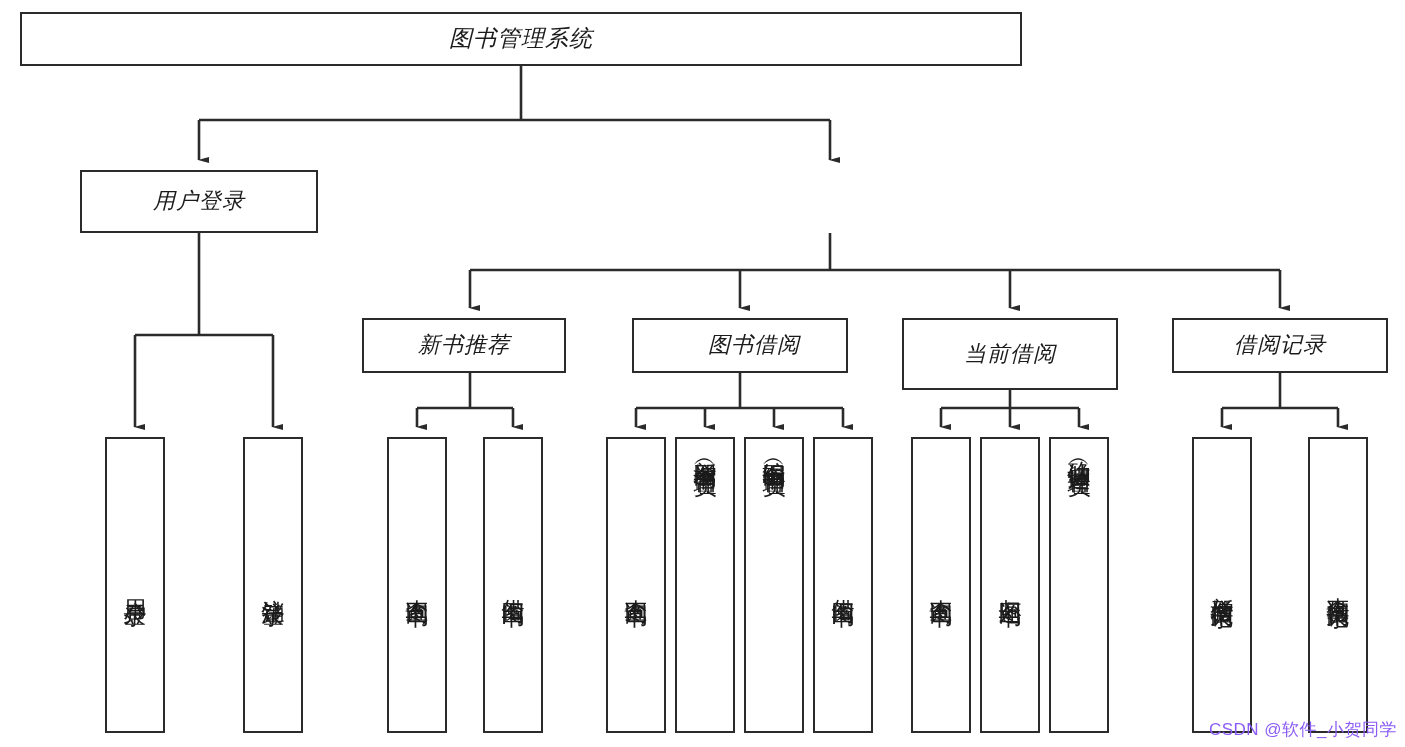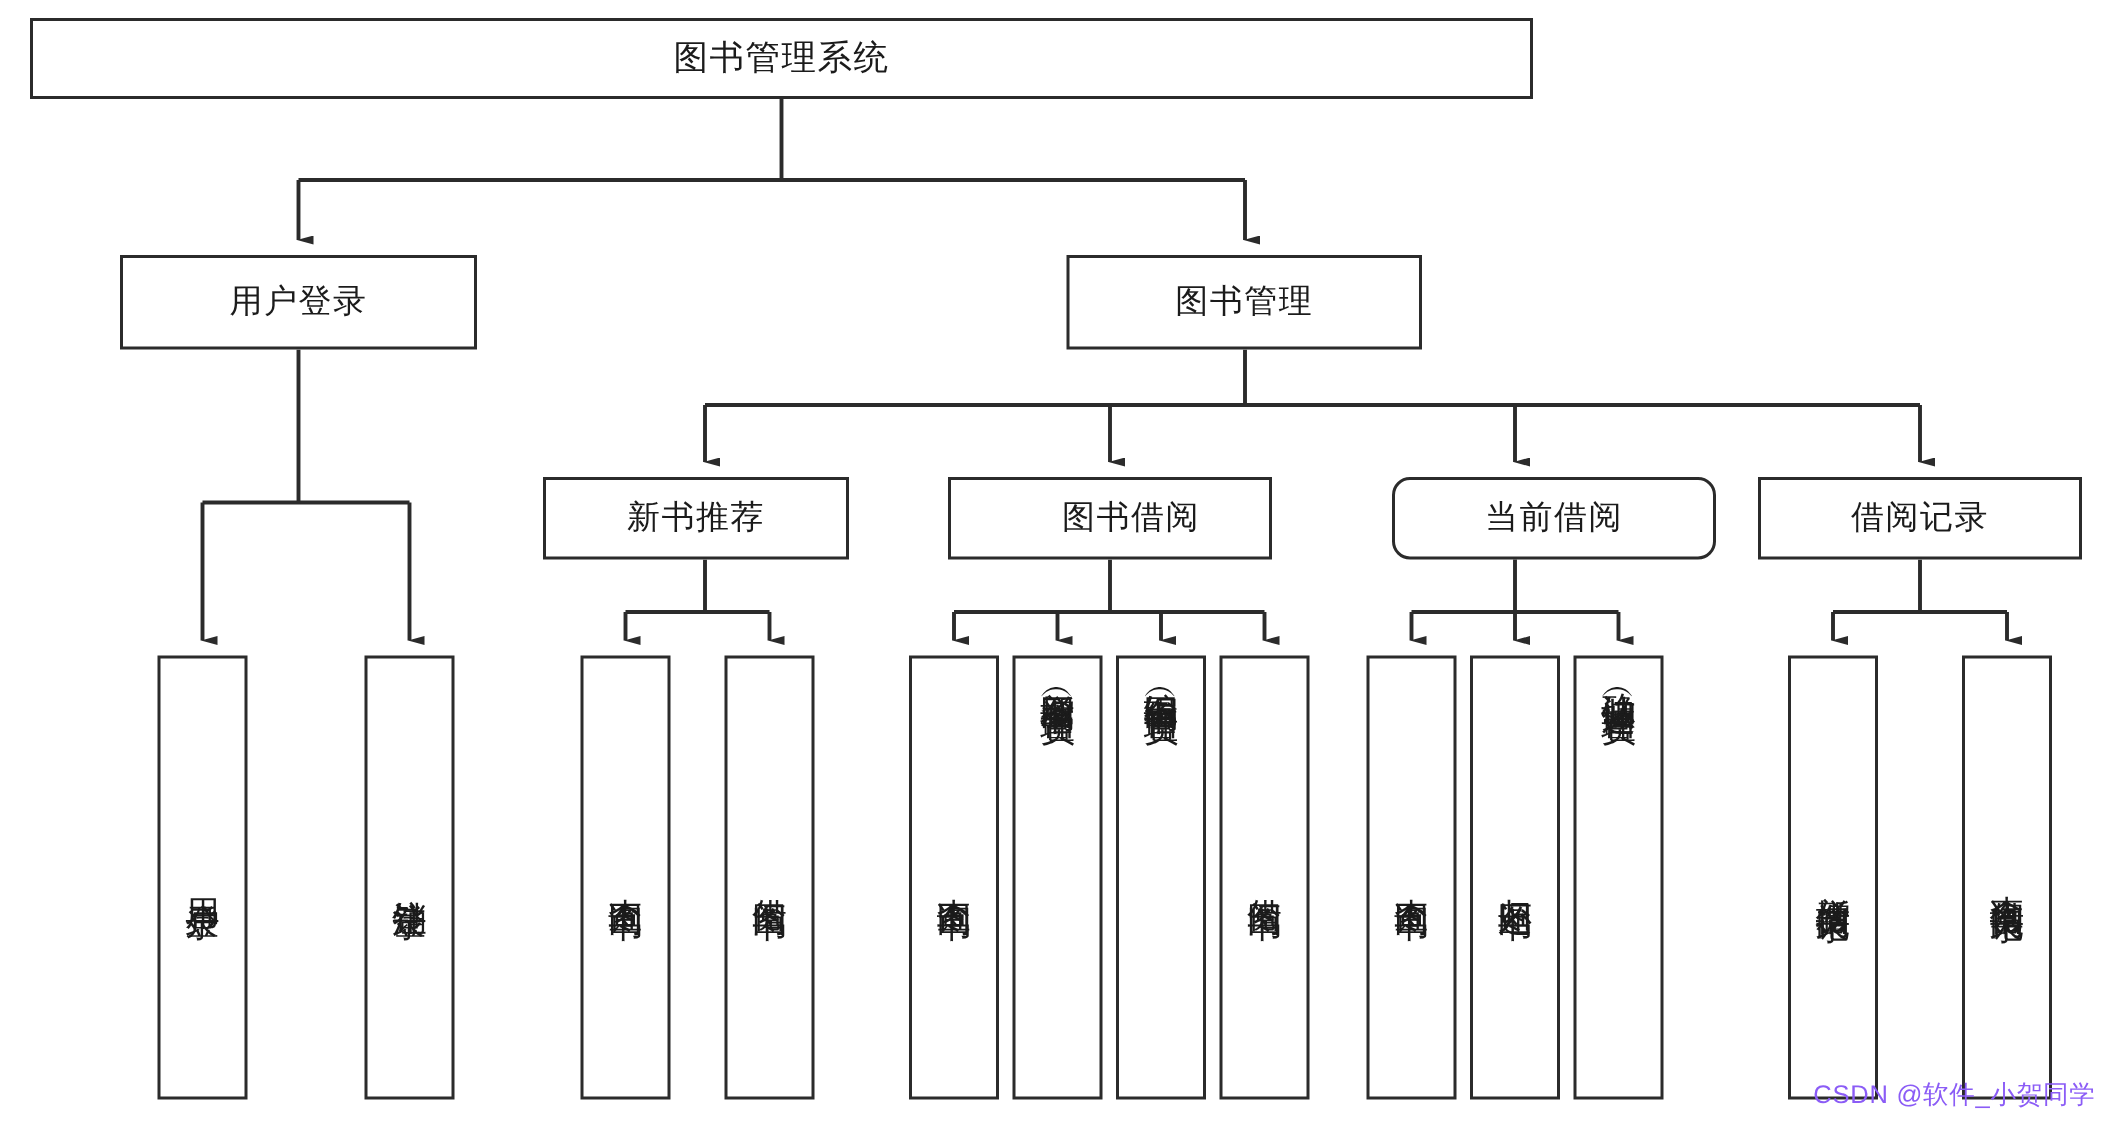--- a/index.html
+++ b/index.html
@@ -23,20 +23,21 @@
     display:flex;
     align-items:center;
     justify-content:center;
     color:#1b1b1b;
     z-index:2;
   }
   .node.h{            
     font-size:22px;
     letter-spacing:1px;
     line-height:1.2;
+    font-style:italic;
   }
   .node.title{
     font-size:23px;
   }
   .node.v{            
     writing-mode:vertical-rl;
     text-orientation:upright;
     font-size:23px;
     line-height:1.18;
     letter-spacing:2px;
@@ -111,25 +112,24 @@
       <path d="M 1280 373 L 1280 408"></path>
       <path d="M 1222 408 L 1338 408"></path>
       <path d="M 1222 408 L 1222 427" marker-end="url(#arw)"></path>
       <path d="M 1338 408 L 1338 427" marker-end="url(#arw)"></path>
     </g>
   </svg>
 
   <div class="node h title" style="left:20px;top:12px;width:1002px;height:54px;">图书管理系统</div>
 
   <div class="node h" style="left:80px;top:170px;width:238px;height:63px;">用户登录</div>
-  <div class="node h" style="left:711px;top:170px;width:237px;height:63px;">图书管理</div>
 
   <div class="node h" style="left:362px;top:318px;width:204px;height:55px;">新书推荐</div>
   <div class="node h" style="left:632px;top:318px;width:216px;height:55px;padding-left:28px;">图书借阅</div>
-  <div class="node h" style="left:928px;top:318px;width:216px;height:55px;border-radius:12px;">当前借阅</div>
+  <div class="node h" style="left:902px;top:318px;width:216px;height:72px;">当前借阅</div>
   <div class="node h" style="left:1172px;top:318px;width:216px;height:55px;">借阅记录</div>
 
   <div class="node v" style="left:105px;top:437px;width:60px;height:296px;">用户登录</div>
   <div class="node v" style="left:243px;top:437px;width:60px;height:296px;">注销登录</div>
 
   <div class="node v" style="left:387px;top:437px;width:60px;height:296px;">查询图书</div>
   <div class="node v" style="left:483px;top:437px;width:60px;height:296px;">借阅图书</div>
 
   <div class="node v" style="left:606px;top:437px;width:60px;height:296px;">查询图书</div>
   <div class="node v top" style="left:675px;top:437px;width:60px;height:296px;">新增图书（管理员）</div>

